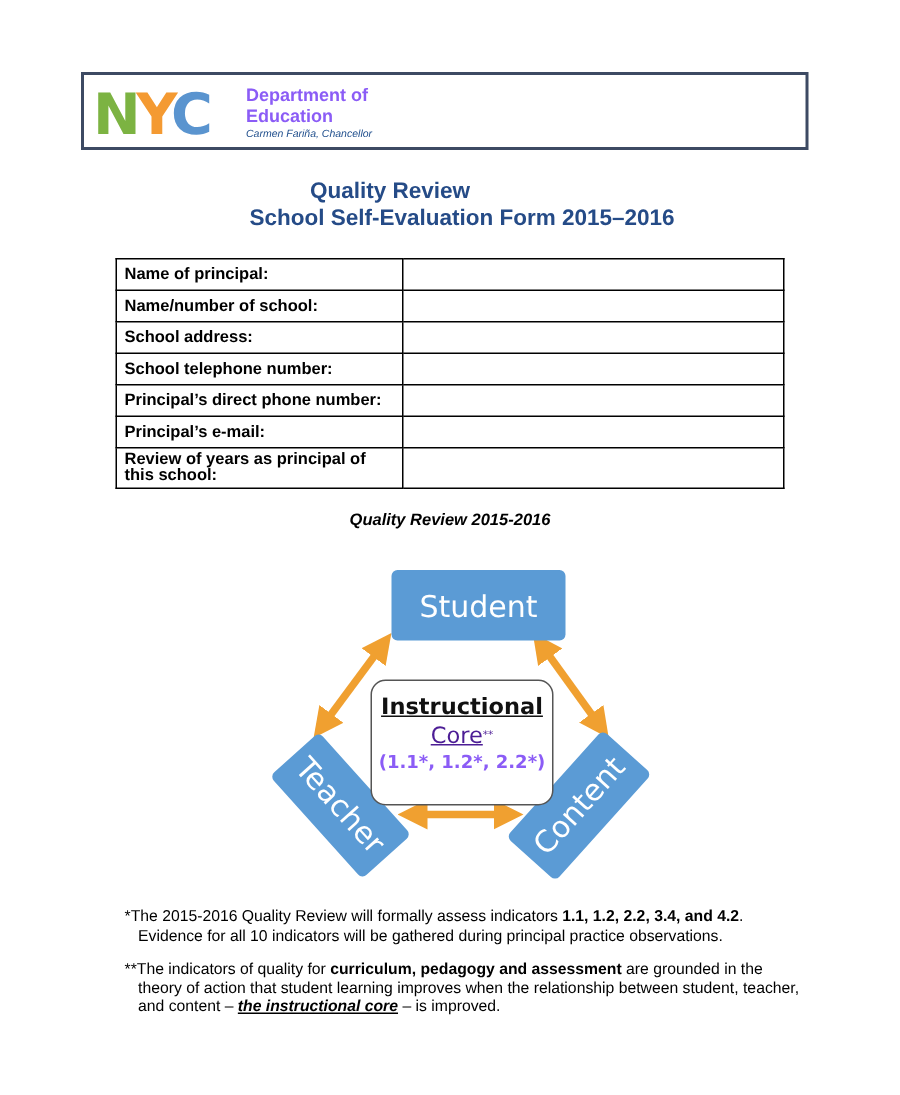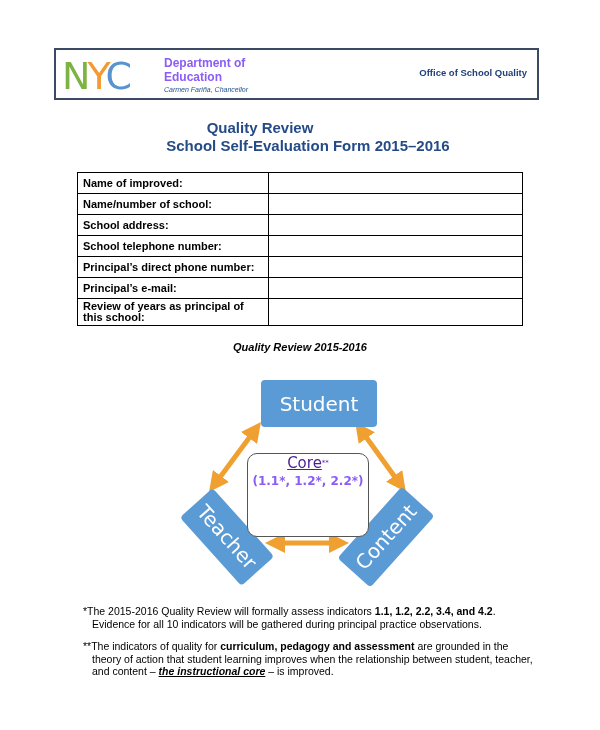--- a/index.html
+++ b/index.html
@@ -1,20 +1,20 @@
 <!DOCTYPE html>
 <html><head>
 <meta charset="utf-8">
 <style>
   html, body { margin:0; padding:0; background:#ffffff; }
   body { width:600px; height:730px; position:relative; overflow:hidden; font-family:"Liberation Sans", sans-serif; color:#000; }
 
   .header-box { position:absolute; left:54px; top:48px; width:485px; height:52px; border:2px solid #3d4a63; box-sizing:border-box; background:#fff; }
   .logo { position:absolute; left:6px; top:8px; height:36px; display:flex; align-items:center; }
-  .logo-letters { font-family:"DejaVu Sans", sans-serif; font-weight:normal; font-size:38px; line-height:36px; letter-spacing:-3px; }
+  .logo-letters { font-family:"DejaVu Sans", sans-serif; font-weight:bold; font-size:38px; line-height:36px; letter-spacing:-3px; }
   .l-n { color:#7cb342; }
   .l-y { color:#f49a32; }
   .l-c { color:#5a94cf; }
   .dept { position:absolute; left:108px; top:6px; line-height:1; }
   .dept-line { color:#8b5cf6; font-weight:bold; font-size:12px; line-height:14px; }
   .dept-sub { color:#1f4e8c; font-style:italic; font-size:7px; margin-top:2px; }
   .office { position:absolute; right:10px; top:17px; text-align:right; color:#1f3f7a; font-weight:bold; font-size:9.5px; line-height:12px; }
 
   .title { position:absolute; left:0; width:520px; text-align:center; color:#254b87; font-weight:bold; font-size:15px; line-height:19px; }
   .title1 { top:118px; }
@@ -54,31 +54,30 @@
     <span class="logo-letters">
       <span class="l-n">N</span><span class="l-y">Y</span><span class="l-c">C</span>
     </span>
   </div>
   <div class="dept">
     <div class="dept-line">Department of</div>
     <div class="dept-line">Education</div>
     <div class="dept-sub">Carmen Fariña, Chancellor</div>
   </div>
   <div class="office">
-    <div>Office of School Quality</div>
   </div>
 </div>
 
 <div class="title title1">Quality Review</div>
 <div class="title title2">School Self-Evaluation Form 2015–2016</div>
 
 <table class="info">
   <tbody>
       <tr>
-    <td class="lbl">Name of improved:</td>
+    <td class="lbl">Name of principal:</td>
     <td></td>
   </tr>
   <tr>
     <td class="lbl">Name/number of school:</td>
     <td></td>
   </tr>
   <tr>
     <td class="lbl">School address:</td>
     <td></td>
   </tr>
@@ -111,20 +110,21 @@
       </marker>
     </defs>
     <line x1="80" y1="58" x2="40" y2="112" stroke="#f0a030" stroke-width="5" marker-start="url(#ah)" marker-end="url(#ah)"></line>
     <line x1="186" y1="58" x2="225" y2="112" stroke="#f0a030" stroke-width="5" marker-start="url(#ah)" marker-end="url(#ah)"></line>
     <line x1="100" y1="171" x2="164" y2="171" stroke="#f0a030" stroke-width="5" marker-start="url(#ah)" marker-end="url(#ah)"></line>
   </svg>
   <div class="node node-student">Student</div>
   <div class="node node-teacher">Teacher</div>
   <div class="node node-content">Content</div>
   <div class="core">
+    <div class="core-title">Instructional</div>
     <div class="core-title2"><span class="u">Core</span><sup>**</sup></div>
     <div class="core-ind">(1.1*, 1.2*, 2.2*)</div>
   </div>
 </div>
 
 <div class="footnotes">
   <div class="fn">
     <span>*The 2015-2016 Quality Review will formally assess indicators </span><b>1.1, 1.2, 2.2, 3.4, and 4.2</b><span>.</span>
     <span class="indent">Evidence for all 10 indicators will be gathered during principal practice observations.</span>
   </div>

